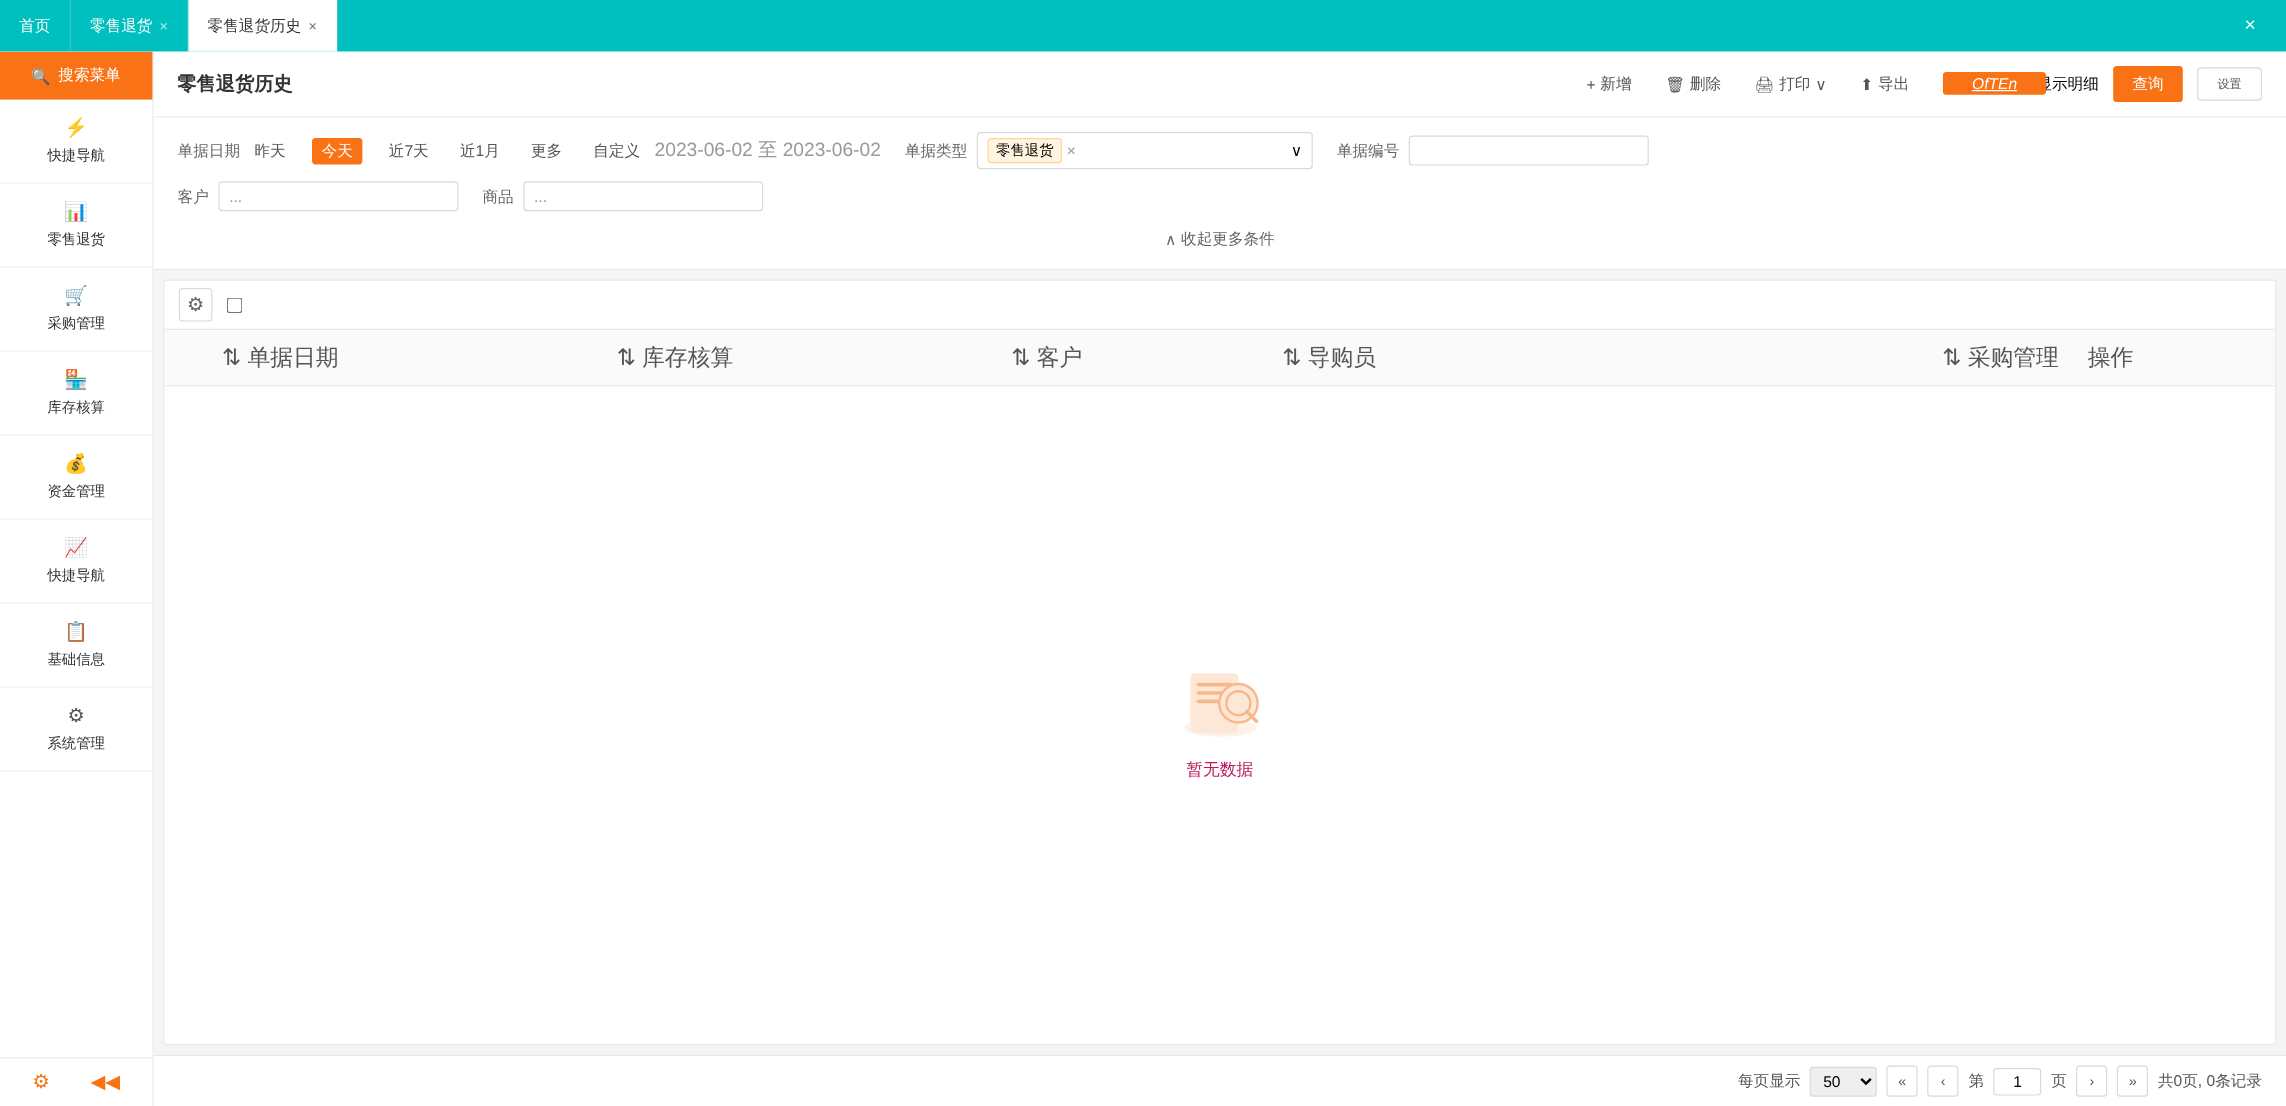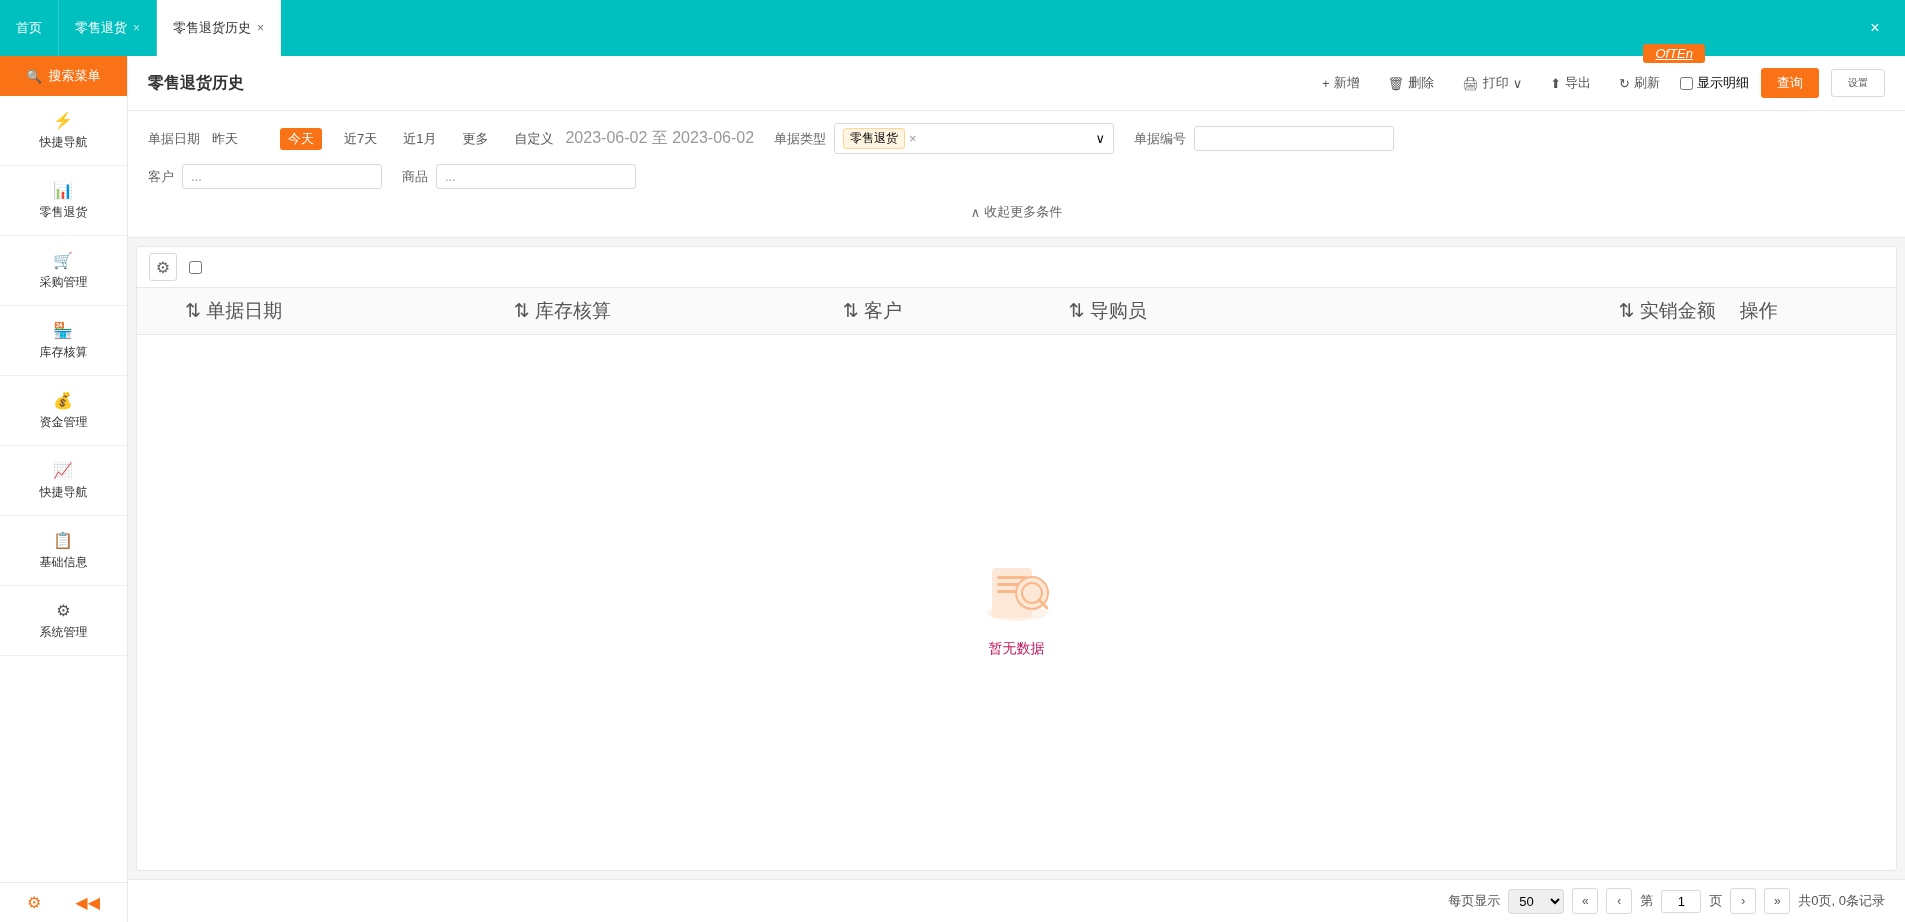--- a/index.html
+++ b/index.html
@@ -1,21 +1,21 @@
 <!DOCTYPE html>
 <html><head>
   <meta charset="utf-8">
   <style>
     * { box-sizing: border-box; margin: 0; padding: 0; }
     body { font-family: 'Microsoft YaHei', Arial, sans-serif; font-size: 13px; background: #f5f5f5; height: 922px; overflow: hidden; display: flex; flex-direction: column; }
 
     
     .top-bar {
       background: #00bfbf;
-      height: 56px;
+      height: 43px;
       display: flex;
       align-items: center;
       padding: 0 0 0 0;
       flex-shrink: 0;
     }
     .top-bar-tabs {
       display: flex;
       align-items: stretch;
       height: 100%;
       flex: 1;
@@ -213,21 +213,20 @@
       color: #555;
       font-size: 13px;
       cursor: pointer;
       padding: 2px 4px;
     }
     .date-shortcut.active {
       background: #f97316;
       color: #fff;
       border-radius: 3px;
       padding: 2px 8px;
-      margin-left: 20px;
     }
     .date-range-text {
       color: #999;
       font-size: 16px;
     }
     .filter-input {
       border: 1px solid #d9d9d9;
       border-radius: 3px;
       padding: 4px 8px;
       font-size: 13px;
@@ -370,25 +369,25 @@
     .page-input {
       width: 40px;
       border: 1px solid #d9d9d9;
       border-radius: 3px;
       padding: 3px 6px;
       font-size: 13px;
       text-align: center;
     }
     .often-badge {
       position: fixed;
-      top: 44px;
+      top: 60px;
       right: 200px;
       background: #f97316;
       color: #fff;
-      padding: 2px 12px;
+      padding: 2px 24px;
       border-radius: 3px;
       font-size: 13px;
       font-style: italic;
       text-decoration: underline;
     }
   </style>
 </head>
 <body>
 
 <div class="top-bar">
@@ -551,21 +550,21 @@
               <span>⇅ 库存核算</span>
             </th>
             <th class="sortable">
               <span>⇅ 客户</span>
             </th>
             <th class="sortable">
               <span>⇅ 导购员</span>
             </th>
             <th style="flex:1;"></th>
             <th class="sortable" style="text-align:right;">
-              <span>⇅ 实销金额</span>
+              <span>⇅ 采购管理</span>
             </th>
             <th>
               <span>操作</span>
             </th>
           </tr>
         </thead>
         <tbody>
         </tbody>
       </table>
       <div class="table-body-empty">

